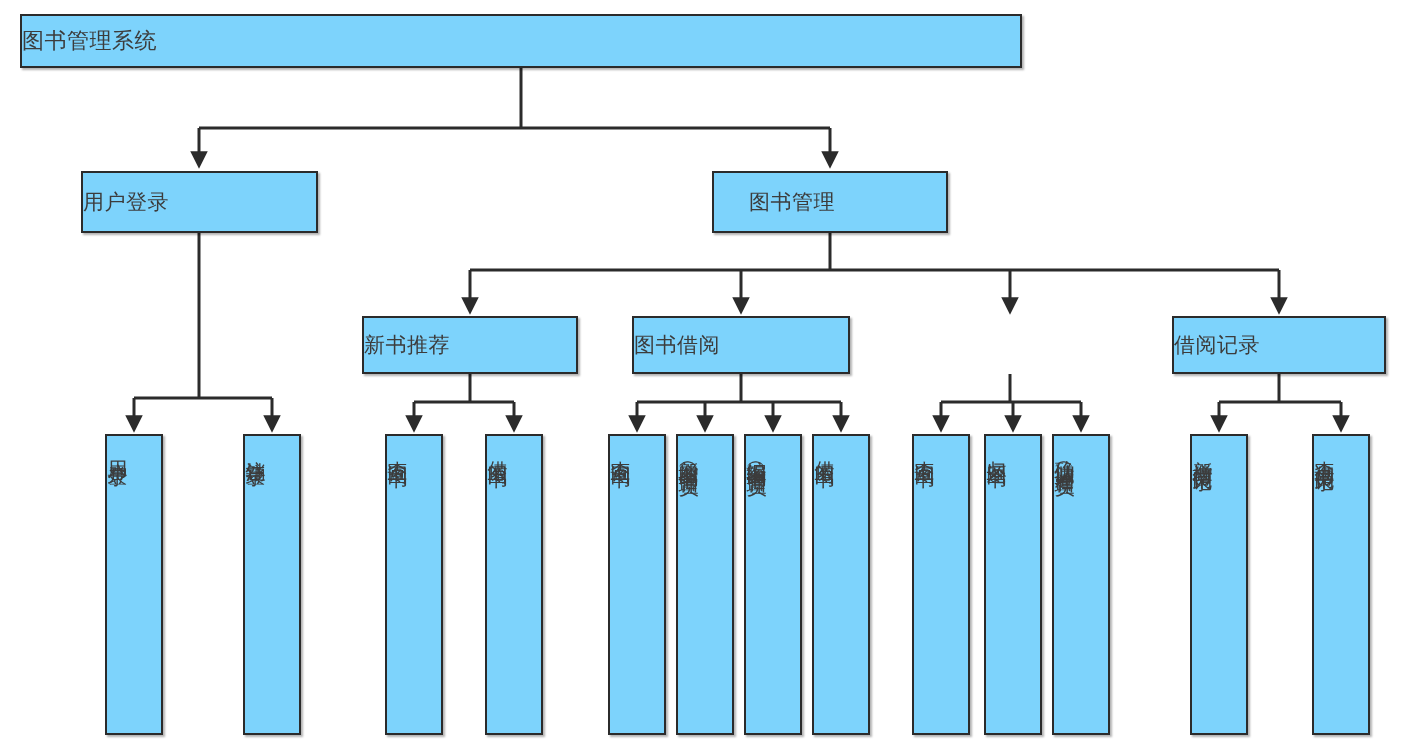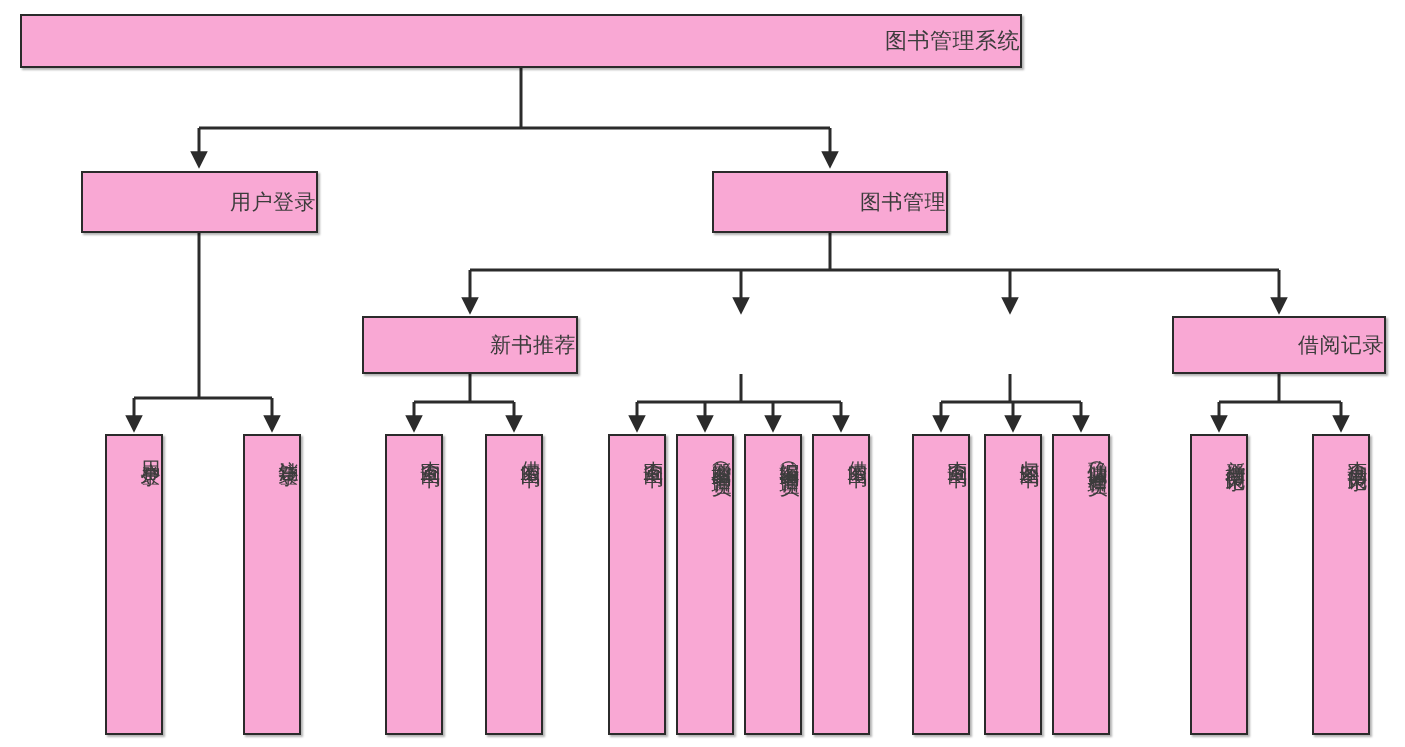--- a/index.html
+++ b/index.html
@@ -20,26 +20,26 @@
   #edges {
     position: absolute;
     left: 0;
     top: 0;
     width: 1405px;
     height: 747px;
   }
   .node {
     position: absolute;
     box-sizing: border-box;
-    background: #f9a8d4;
+    background: #7dd3fc;
     border: 2px solid #2b2b2b;
     box-shadow: 2px 2px 2px rgba(0,0,0,0.30);
     display: flex;
     align-items: center;
-    justify-content: flex-end;
+    justify-content: flex-start;
     color: #3c3c3c;
     z-index: 2;
   }
   .node .label {
     color: #3c3c3c;
     line-height: 1.18;
     letter-spacing: 0.5px;
   }
   .node.horizontal .label {
     font-size: 21px;
@@ -134,20 +134,23 @@
   <div class="node horizontal" style="left:81px;top:171px;width:237px;height:62px;">
     <span class="label">用户登录</span>
   </div>
   <div class="node horizontal" style="left:712px;top:171px;width:236px;height:62px;padding-left:35px;">
     <span class="label">图书管理</span>
   </div>
 
   <div class="node horizontal" style="left:362px;top:316px;width:216px;height:58px;">
     <span class="label">新书推荐</span>
   </div>
+  <div class="node horizontal" style="left:632px;top:316px;width:218px;height:58px;">
+    <span class="label">图书借阅</span>
+  </div>
   <div class="node horizontal" style="left:1172px;top:316px;width:214px;height:58px;">
     <span class="label">借阅记录</span>
   </div>
 
   <div class="node vertical" style="left:105px;top:434px;width:58px;height:301px;">
     <span class="label">用户登录</span>
   </div>
   <div class="node vertical" style="left:243px;top:434px;width:58px;height:301px;">
     <span class="label">注销登录</span>
   </div>

